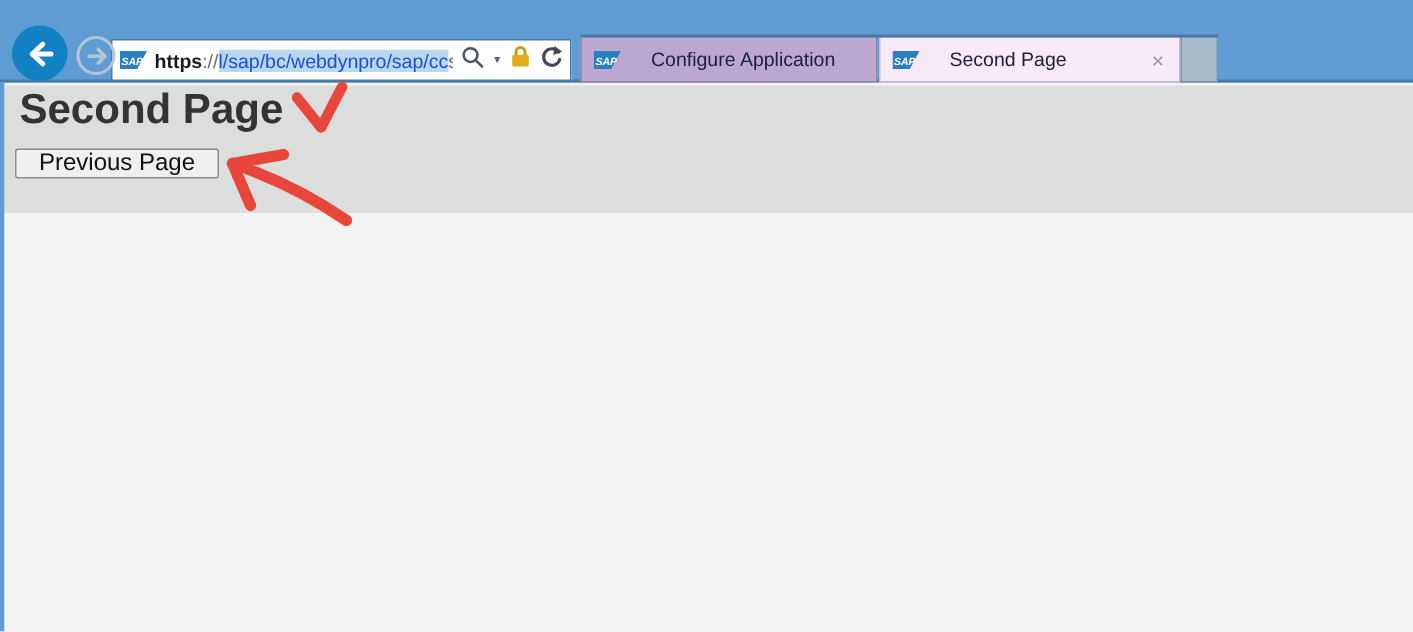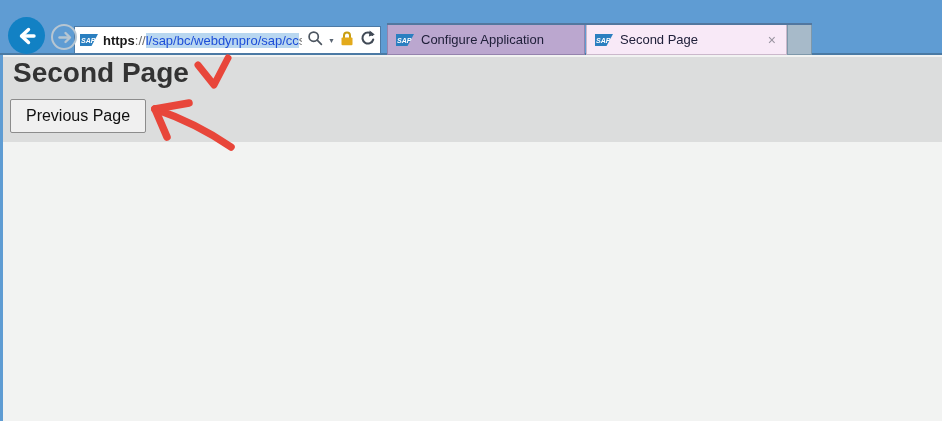--- a/index.html
+++ b/index.html
@@ -51,21 +51,21 @@
   .caret { font-size: 7px; color: #5b6673; cursor: pointer; }
   .abar-icon { display: block; cursor: pointer; }
 
   
   .tab-topline {
     position: absolute; left: 387px; top: 23px; width: 425px; height: 2px;
     background: #52779f; z-index: 2;
   }
   .tab {
     position: absolute; top: 25px; height: 30px;
-    display: flex; align-items: center; padding: 0 8px; gap: 7px;
+    display: flex; align-items: center; padding: 0 8px; gap: 20px;
     font-size: 13px; color: #20203a; cursor: pointer; z-index: 1;
   }
   .tab-inactive {
     left: 387px; width: 198px;
     background: #bba7cf; border: 1px solid #9583ad; border-top: none;
   }
   .tab-active {
     left: 586px; width: 201px;
     background: #f8e9f7; border: 1px solid #cbb8cb; border-top: none;
   }
@@ -83,21 +83,21 @@
   
   .header-band {
     position: absolute; left: 3px; top: 57px; width: 939px; height: 85px;
     background: #dcdddd;
   }
   .page-title {
     position: absolute; left: 13px; top: 57px;
     font-size: 28px; line-height: 31px; font-weight: bold; color: #333333;
   }
   .prev-btn {
-    position: absolute; left: 10px; top: 99px; width: 136px; height: 34px;
+    position: absolute; left: 10px; top: 99px; width: 136px; height: 20px;
     background: #f0f0f0; border: 1px solid #8c8c8c; border-radius: 2px;
     font-family: "Liberation Sans", sans-serif;
     font-size: 16px; color: #111111;
     display: flex; align-items: center; justify-content: center;
     cursor: pointer; z-index: 2;
   }
   .content-area {
     position: absolute; left: 3px; top: 142px; width: 939px; height: 279px;
     background: #f2f3f2;
   }

